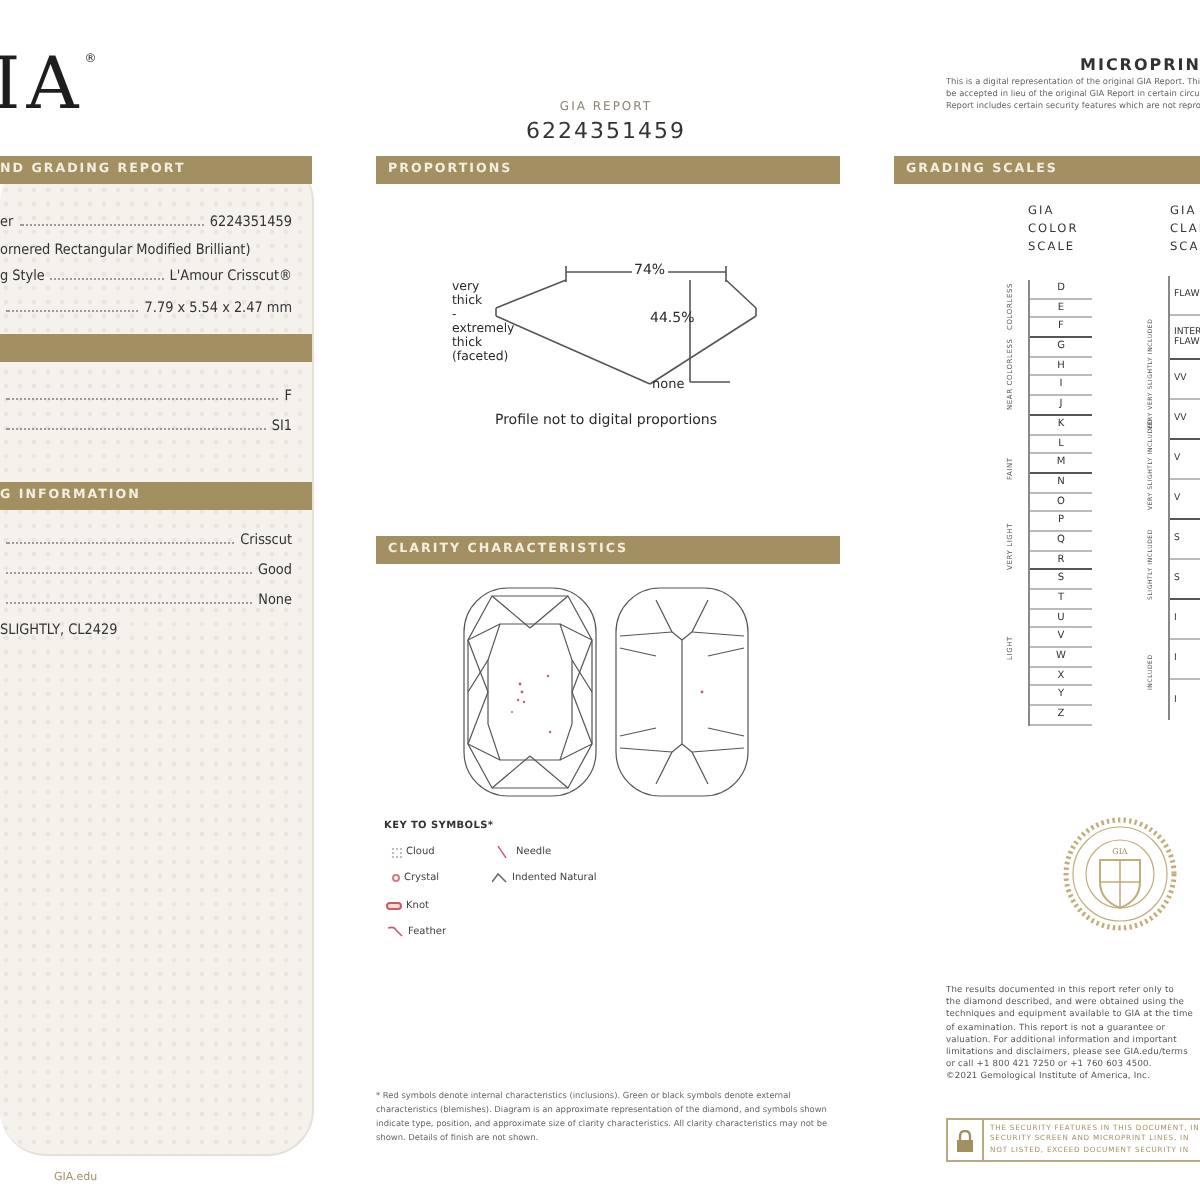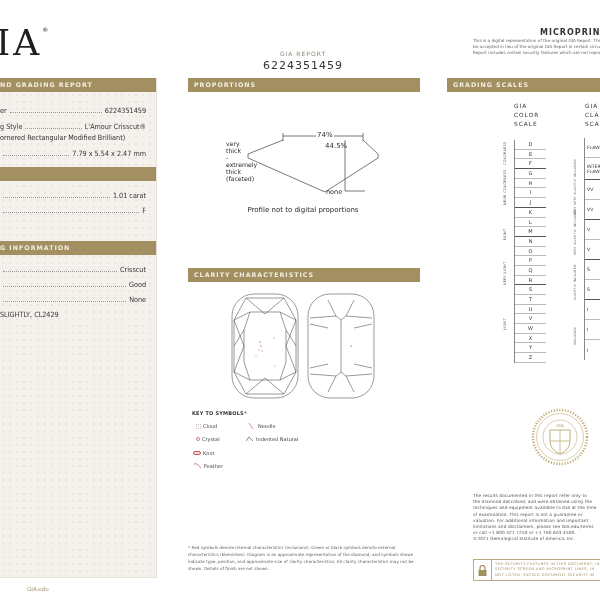--- a/index.html
+++ b/index.html
@@ -3,21 +3,21 @@
 <meta charset="utf-8">
 <style>
   * { box-sizing: border-box; margin: 0; padding: 0; }
   html, body { width: 600px; height: 600px; overflow: hidden; background: #ffffff; }
   body { position: relative; font-family: "DejaVu Sans", sans-serif; color: #2a2a2a; }
 
   .logo { position: absolute; left: -4px; top: 22px; font-family: "DejaVu Serif", serif; font-size: 36px; letter-spacing: 3px; color: #1e1e1e; font-weight: 400; }
   .logo sup { font-size: 6px; vertical-align: top; position: relative; top: 4px; letter-spacing: 0; font-family: "DejaVu Sans", sans-serif; }
 
   .left-panel { position: absolute; left: 0; top: 78px; width: 157px; height: 500px; background: #f5f2ee; border-right: 1px solid #e6e0d8; border-bottom: 1px solid #e6e0d8;
-    background-image: radial-gradient(circle at 3px 3px, rgba(230,220,210,0.6) 1px, transparent 1.5px); background-size: 7px 7px; }
+    background-image: radial-gradient(circle at 3px 3px, rgba(230,220,210,0.6) 1px, transparent 1.5px); background-size: 7px 7px; border-radius: 23px; }
   .bar { background: #a39062; color: #f3eedf; font-family: "DejaVu Sans", sans-serif; font-weight: bold; font-size: 6.3px; letter-spacing: 1px; height: 14px; line-height: 14px; padding-left: 6px; white-space: nowrap; overflow: hidden; }
   .left-panel .bar { padding-left: 0; }
 
   .row { position: relative; font-family: "DejaVu Sans Condensed", "DejaVu Sans", sans-serif; font-size: 7.2px; color: #333; height: 13px; line-height: 13px; white-space: nowrap; overflow: hidden; display: flex; align-items: baseline; }
   .row .lbl { flex: 0 0 auto; }
   .row .dots { flex: 1 1 auto; border-bottom: 1px dotted #9a9a9a; margin: 0 3px; height: 8px; }
   .row .val { flex: 0 0 auto; padding-right: 10px; font-weight: normal; }
 
   .center-head { position: absolute; left: 188px; width: 230px; text-align: center; }
   .gia-report-label { top: 50px; font-size: 6px; letter-spacing: 1px; color: #8a8272; }
@@ -62,47 +62,47 @@
 
 <div class="left-panel">
   <div class="bar">ND GRADING REPORT</div>
   <div style="height:12px"></div>
   <div class="row">
       <span class="lbl">er</span>
       <span class="dots"></span>
       <span class="val">6224351459</span>
     </div>
   <div style="height:3px"></div>
-  <div class="row">
-      <span class="lbl">g Style</span>
-      <span class="dots"></span>
-      <span class="val">L'Amour Crisscut®</span>
-    </div>
   <div class="row" style="margin-top:-2px">
       <span class="val" style="margin-left:0">ornered Rectangular Modified Brilliant)</span>
+    </div>
+  <div class="row">
+      <span class="lbl">g Style</span>
+      <span class="dots"></span>
+      <span class="val">L'Amour Crisscut®</span>
     </div>
   <div style="height:3px"></div>
   <div class="row">
       <span class="lbl"></span>
       <span class="dots"></span>
       <span class="val">7.79 x 5.54 x 2.47 mm</span>
     </div>
   <div style="height:7px"></div>
   <div class="bar"></div>
   <div style="height:8px"></div>
-  <div class="row">
-      <span class="dots"></span>
-      <span class="val">1.01 carat</span>
-    </div>
   <div style="height:2px"></div>
   <div class="row">
       <span class="dots"></span>
       <span class="val">F</span>
     </div>
   <div style="height:2px"></div>
+  <div class="row">
+      <span class="dots"></span>
+      <span class="val">SI1</span>
+    </div>
   <div style="height:22px"></div>
   <div class="bar">G INFORMATION</div>
   <div style="height:8px"></div>
   <div class="row">
       <span class="dots"></span>
       <span class="val">Crisscut</span>
     </div>
   <div style="height:2px"></div>
   <div class="row">
       <span class="dots"></span>
@@ -139,21 +139,21 @@
     <line x1="60" y1="58" x2="60" y2="62" stroke="#555" stroke-width="0.8"></line>
     <line x1="190" y1="58" x2="190" y2="62" stroke="#555" stroke-width="0.8"></line>
 
     <line x1="60" y1="62" x2="137" y2="96" stroke="#555" stroke-width="0.8"></line>
     <line x1="190" y1="62" x2="137" y2="96" stroke="#555" stroke-width="0.8"></line>
 
     <line x1="157" y1="44" x2="157" y2="95" stroke="#555" stroke-width="0.8"></line>
     <line x1="157" y1="95" x2="177" y2="95" stroke="#555" stroke-width="0.8"></line>
   </svg>
   <div style="position:absolute; left:128px; top:35px; font-size:7px; background:#fff; padding:0 1px;">74%</div>
-  <div style="position:absolute; left:137px; top:46px; font-size:7px;">44.5%</div>
+  <div style="position:absolute; left:137px; top:59px; font-size:7px;">44.5%</div>
   <div style="position:absolute; left:38px; top:44px; font-size:6.2px; line-height:7px;">
     <div>very</div>
     <div>thick</div>
     <div>-</div>
     <div>extremely</div>
     <div>thick</div>
     <div>(faceted)</div>
   </div>
   <div style="position:absolute; left:138px; top:92px; font-size:6.5px;">none</div>
   <div style="position:absolute; left:0; width:230px; text-align:center; top:110px; font-size:7px;">Profile not to digital proportions</div>

